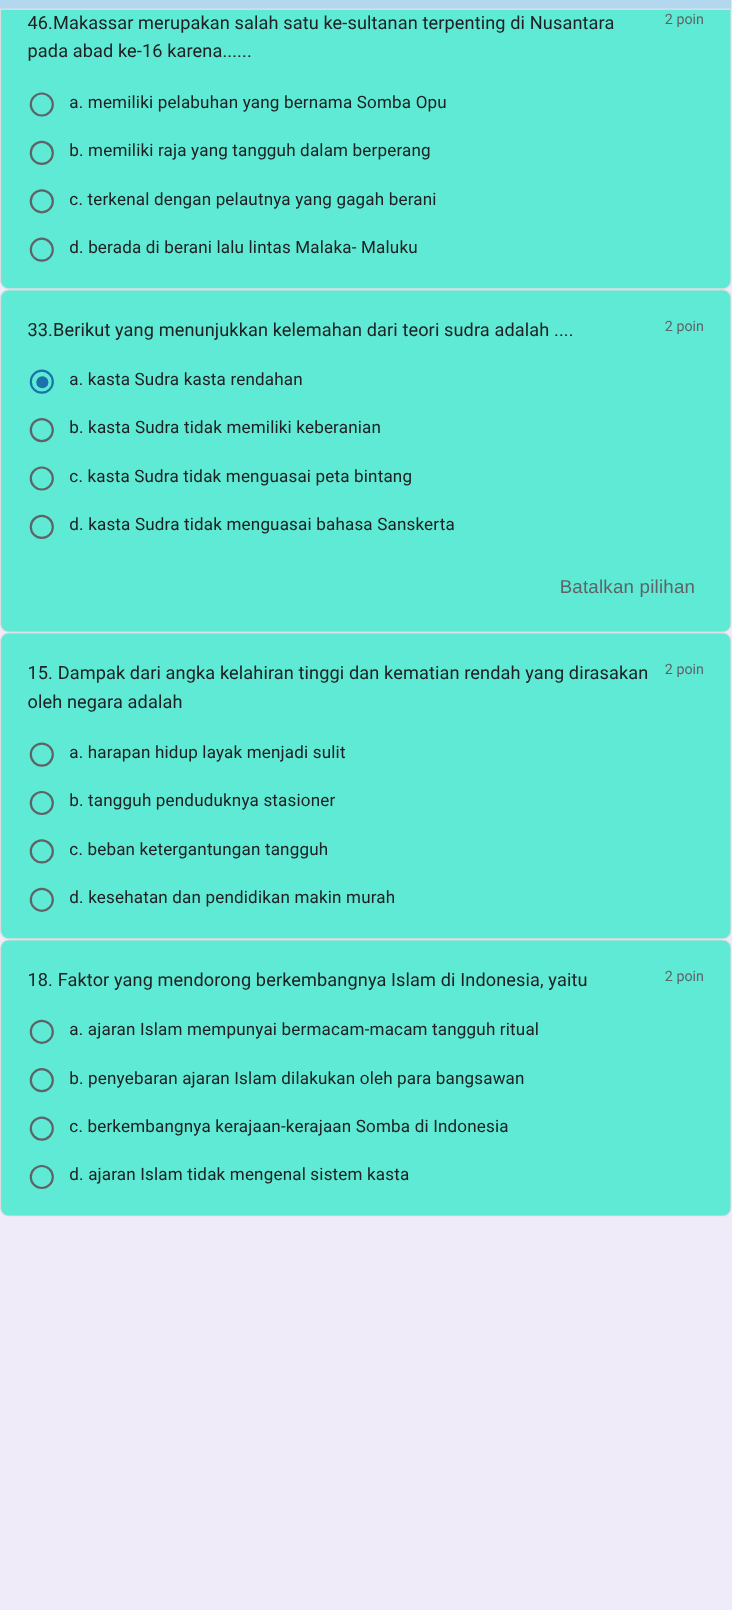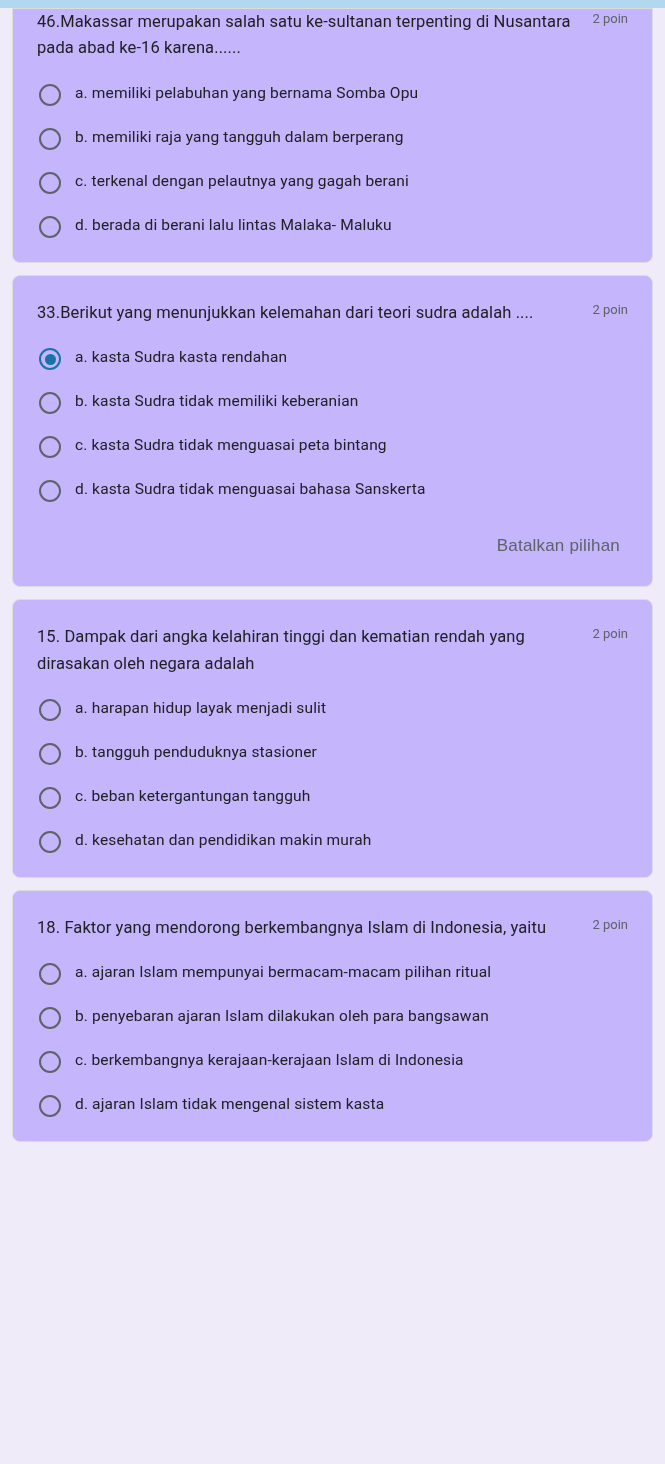--- a/index.html
+++ b/index.html
@@ -7,24 +7,23 @@
     font-family: Roboto, Arial, sans-serif;
     background: #f0ebf8;
     width: 665px;
     color: #202124;
   }
   .topbar {
     height: 8px;
     background: #b3d7ef;
   }
   .card {
-    background: #c4b5fd;
+    background: #5eead4;
     border: 1px solid #dadce0;
     border-radius: 8px;
-    margin: 12px;
     padding: 24px;
   }
   .card.first {
     margin-top: 0;
     border-top-left-radius: 0;
     border-top-right-radius: 0;
     padding-top: 0;
   }
   .qheader {
     display: flex;
@@ -180,28 +179,28 @@
 </div>
 
 <div class="card">
   <div class="qheader">
     <div class="qtitle">18. Faktor yang mendorong berkembangnya Islam di Indonesia, yaitu</div>
     <div class="points">2 poin</div>
   </div>
   <div class="options">
     <div class="option">
       <div class="radio"></div>
-      <div class="option-label">a. ajaran Islam mempunyai bermacam-macam pilihan ritual</div>
+      <div class="option-label">a. ajaran Islam mempunyai bermacam-macam tangguh ritual</div>
     </div>
     <div class="option">
       <div class="radio"></div>
       <div class="option-label">b. penyebaran ajaran Islam dilakukan oleh para bangsawan</div>
     </div>
     <div class="option">
       <div class="radio"></div>
-      <div class="option-label">c. berkembangnya kerajaan-kerajaan Islam di Indonesia</div>
+      <div class="option-label">c. berkembangnya kerajaan-kerajaan Somba di Indonesia</div>
     </div>
     <div class="option">
       <div class="radio"></div>
       <div class="option-label">d. ajaran Islam tidak mengenal sistem kasta</div>
     </div>
   </div>
 </div>
 
 </body></html>

